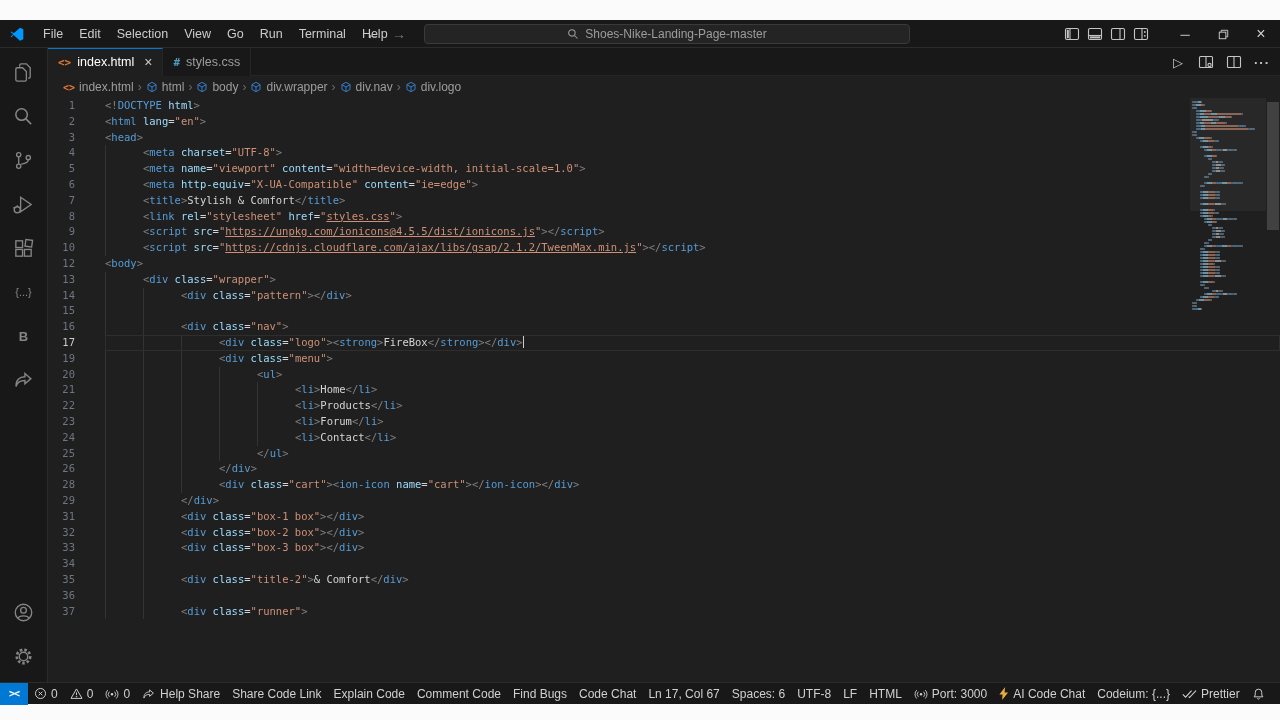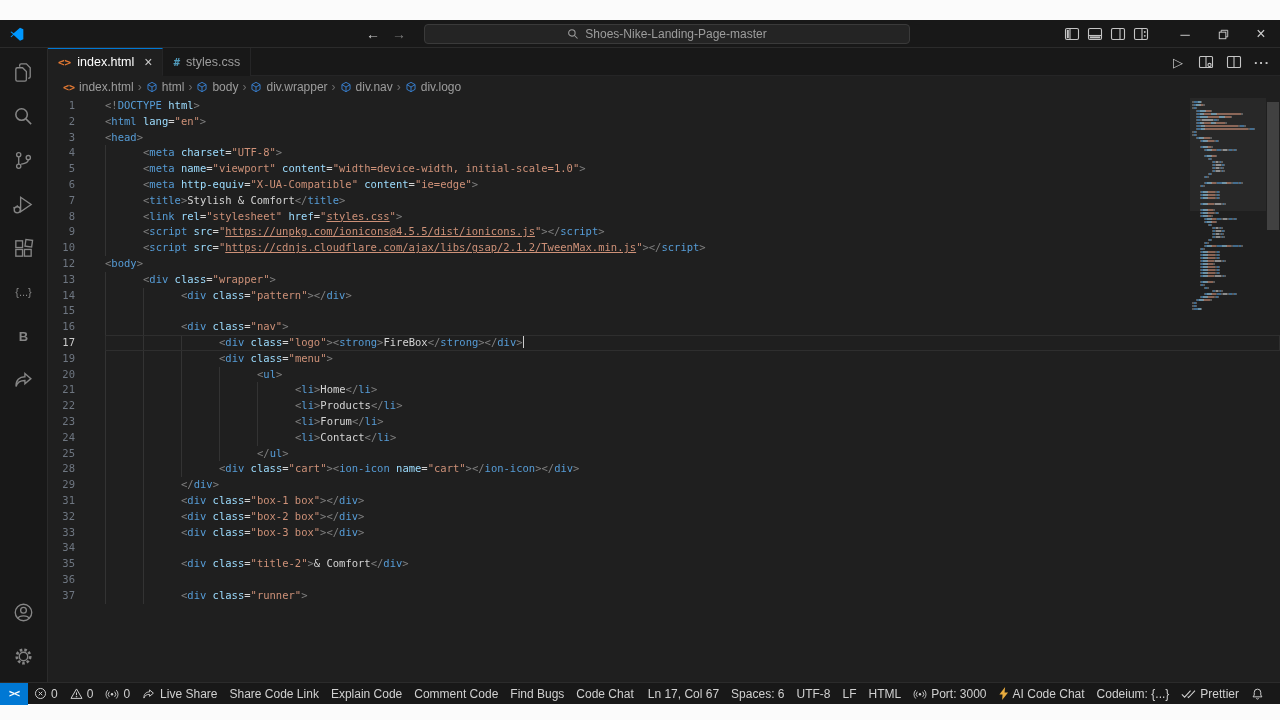--- a/index.html
+++ b/index.html
@@ -90,20 +90,30 @@
 <div class="letterbox-bottom"></div>
 
 <div class="window">
 
   <div class="titlebar">
     <span class="vslogo">
       <svg width="16" height="16" viewBox="0 0 24 24">
           <path fill="#0098ff" d="M16.5 2.5L7 11 3.5 8.2l-1.3.7 4 3.6-4 3.6 1.3.7L7 13.5l9.5 8.5 5-2.3V4.8z"></path>
         </svg>
     </span>
+    <div class="menubar">
+        <div class="menu-item">File</div>
+        <div class="menu-item">Edit</div>
+        <div class="menu-item">Selection</div>
+        <div class="menu-item">View</div>
+        <div class="menu-item">Go</div>
+        <div class="menu-item">Run</div>
+        <div class="menu-item">Terminal</div>
+        <div class="menu-item">Help</div>
+      </div>
     <div class="nav-arrows">
       <span class="nav-arrow">←</span>
       <span class="nav-arrow fwd">→</span>
     </div>
     <div class="command-center">
       <span class="sb-icn">
         <svg width="12" height="12" viewBox="0 0 16 16" fill="none" stroke="#9d9d9d" stroke-width="1.4">
             <circle cx="6.5" cy="6.5" r="4.3"></circle>
             <path d="M10 10l4 4"></path>
           </svg>
@@ -332,20 +342,21 @@
         <div class="code-line"><span class="ln">15</span><span class="line-content"><span class="guide"></span><span class="guide"></span></span></div>
         <div class="code-line"><span class="ln">16</span><span class="line-content"><span class="guide"></span><span class="guide"></span><span class="tk-p">&lt;</span><span class="tk-t">div</span><span class="tk-a"> class</span><span class="tk-o">=</span><span class="tk-s">"nav"</span><span class="tk-p">&gt;</span></span></div>
         <div class="code-line current"><div class="cur-hl"></div><span class="ln">17</span><span class="line-content"><span class="guide"></span><span class="guide"></span><span class="guide"></span><span class="tk-p">&lt;</span><span class="tk-t">div</span><span class="tk-a"> class</span><span class="tk-o">=</span><span class="tk-s">"logo"</span><span class="tk-p">&gt;&lt;</span><span class="tk-t">strong</span><span class="tk-p">&gt;</span><span class="tk-x">FireBox</span><span class="tk-p">&lt;/</span><span class="tk-t">strong</span><span class="tk-p">&gt;&lt;/</span><span class="tk-t">div</span><span class="tk-p">&gt;</span><span class="cursor-caret"></span></span></div>
         <div class="code-line"><span class="ln">19</span><span class="line-content"><span class="guide"></span><span class="guide"></span><span class="guide"></span><span class="tk-p">&lt;</span><span class="tk-t">div</span><span class="tk-a"> class</span><span class="tk-o">=</span><span class="tk-s">"menu"</span><span class="tk-p">&gt;</span></span></div>
         <div class="code-line"><span class="ln">20</span><span class="line-content"><span class="guide"></span><span class="guide"></span><span class="guide"></span><span class="guide"></span><span class="tk-p">&lt;</span><span class="tk-t">ul</span><span class="tk-p">&gt;</span></span></div>
         <div class="code-line"><span class="ln">21</span><span class="line-content"><span class="guide"></span><span class="guide"></span><span class="guide"></span><span class="guide"></span><span class="guide"></span><span class="tk-p">&lt;</span><span class="tk-t">li</span><span class="tk-p">&gt;</span><span class="tk-x">Home</span><span class="tk-p">&lt;/</span><span class="tk-t">li</span><span class="tk-p">&gt;</span></span></div>
         <div class="code-line"><span class="ln">22</span><span class="line-content"><span class="guide"></span><span class="guide"></span><span class="guide"></span><span class="guide"></span><span class="guide"></span><span class="tk-p">&lt;</span><span class="tk-t">li</span><span class="tk-p">&gt;</span><span class="tk-x">Products</span><span class="tk-p">&lt;/</span><span class="tk-t">li</span><span class="tk-p">&gt;</span></span></div>
         <div class="code-line"><span class="ln">23</span><span class="line-content"><span class="guide"></span><span class="guide"></span><span class="guide"></span><span class="guide"></span><span class="guide"></span><span class="tk-p">&lt;</span><span class="tk-t">li</span><span class="tk-p">&gt;</span><span class="tk-x">Forum</span><span class="tk-p">&lt;/</span><span class="tk-t">li</span><span class="tk-p">&gt;</span></span></div>
         <div class="code-line"><span class="ln">24</span><span class="line-content"><span class="guide"></span><span class="guide"></span><span class="guide"></span><span class="guide"></span><span class="guide"></span><span class="tk-p">&lt;</span><span class="tk-t">li</span><span class="tk-p">&gt;</span><span class="tk-x">Contact</span><span class="tk-p">&lt;/</span><span class="tk-t">li</span><span class="tk-p">&gt;</span></span></div>
         <div class="code-line"><span class="ln">25</span><span class="line-content"><span class="guide"></span><span class="guide"></span><span class="guide"></span><span class="guide"></span><span class="tk-p">&lt;/</span><span class="tk-t">ul</span><span class="tk-p">&gt;</span></span></div>
+        <div class="code-line"><span class="ln">26</span><span class="line-content"><span class="guide"></span><span class="guide"></span><span class="guide"></span><span class="tk-p">&lt;/</span><span class="tk-t">div</span><span class="tk-p">&gt;</span></span></div>
         <div class="code-line"><span class="ln">28</span><span class="line-content"><span class="guide"></span><span class="guide"></span><span class="guide"></span><span class="tk-p">&lt;</span><span class="tk-t">div</span><span class="tk-a"> class</span><span class="tk-o">=</span><span class="tk-s">"cart"</span><span class="tk-p">&gt;&lt;</span><span class="tk-t">ion-icon</span><span class="tk-a"> name</span><span class="tk-o">=</span><span class="tk-s">"cart"</span><span class="tk-p">&gt;&lt;/</span><span class="tk-t">ion-icon</span><span class="tk-p">&gt;&lt;/</span><span class="tk-t">div</span><span class="tk-p">&gt;</span></span></div>
         <div class="code-line"><span class="ln">29</span><span class="line-content"><span class="guide"></span><span class="guide"></span><span class="tk-p">&lt;/</span><span class="tk-t">div</span><span class="tk-p">&gt;</span></span></div>
         <div class="code-line"><span class="ln">31</span><span class="line-content"><span class="guide"></span><span class="guide"></span><span class="tk-p">&lt;</span><span class="tk-t">div</span><span class="tk-a"> class</span><span class="tk-o">=</span><span class="tk-s">"box-1 box"</span><span class="tk-p">&gt;&lt;/</span><span class="tk-t">div</span><span class="tk-p">&gt;</span></span></div>
         <div class="code-line"><span class="ln">32</span><span class="line-content"><span class="guide"></span><span class="guide"></span><span class="tk-p">&lt;</span><span class="tk-t">div</span><span class="tk-a"> class</span><span class="tk-o">=</span><span class="tk-s">"box-2 box"</span><span class="tk-p">&gt;&lt;/</span><span class="tk-t">div</span><span class="tk-p">&gt;</span></span></div>
         <div class="code-line"><span class="ln">33</span><span class="line-content"><span class="guide"></span><span class="guide"></span><span class="tk-p">&lt;</span><span class="tk-t">div</span><span class="tk-a"> class</span><span class="tk-o">=</span><span class="tk-s">"box-3 box"</span><span class="tk-p">&gt;&lt;/</span><span class="tk-t">div</span><span class="tk-p">&gt;</span></span></div>
         <div class="code-line"><span class="ln">34</span><span class="line-content"><span class="guide"></span><span class="guide"></span></span></div>
         <div class="code-line"><span class="ln">35</span><span class="line-content"><span class="guide"></span><span class="guide"></span><span class="tk-p">&lt;</span><span class="tk-t">div</span><span class="tk-a"> class</span><span class="tk-o">=</span><span class="tk-s">"title-2"</span><span class="tk-p">&gt;</span><span class="tk-x">&amp; Comfort</span><span class="tk-p">&lt;/</span><span class="tk-t">div</span><span class="tk-p">&gt;</span></span></div>
         <div class="code-line"><span class="ln">36</span><span class="line-content"><span class="guide"></span><span class="guide"></span></span></div>
         <div class="code-line"><span class="ln">37</span><span class="line-content"><span class="guide"></span><span class="guide"></span><span class="tk-p">&lt;</span><span class="tk-t">div</span><span class="tk-a"> class</span><span class="tk-o">=</span><span class="tk-s">"runner"</span><span class="tk-p">&gt;</span></span></div>
       </div>
@@ -956,21 +967,21 @@
             </svg>
           </span>
           <span>0</span>
         </div>
         <div class="sb-item">
           <span class="sb-icn">
             <svg width="14" height="14" viewBox="0 0 24 24" fill="none" stroke="currentColor" stroke-width="1.6">
               <path d="M13 5l6.5 5.5L13 16v-3.4c-5 0-8.3 2-9.7 6.4-.3-7 3.7-10.6 9.7-10.6z"></path>
             </svg>
           </span>
-          <span>Live Share</span>
+          <span>Help Share</span>
         </div>
         <div class="sb-item">
           <span>Share Code Link</span>
         </div>
         <div class="sb-item">
           <span>Explain Code</span>
         </div>
         <div class="sb-item">
           <span>Comment Code</span>
         </div>

